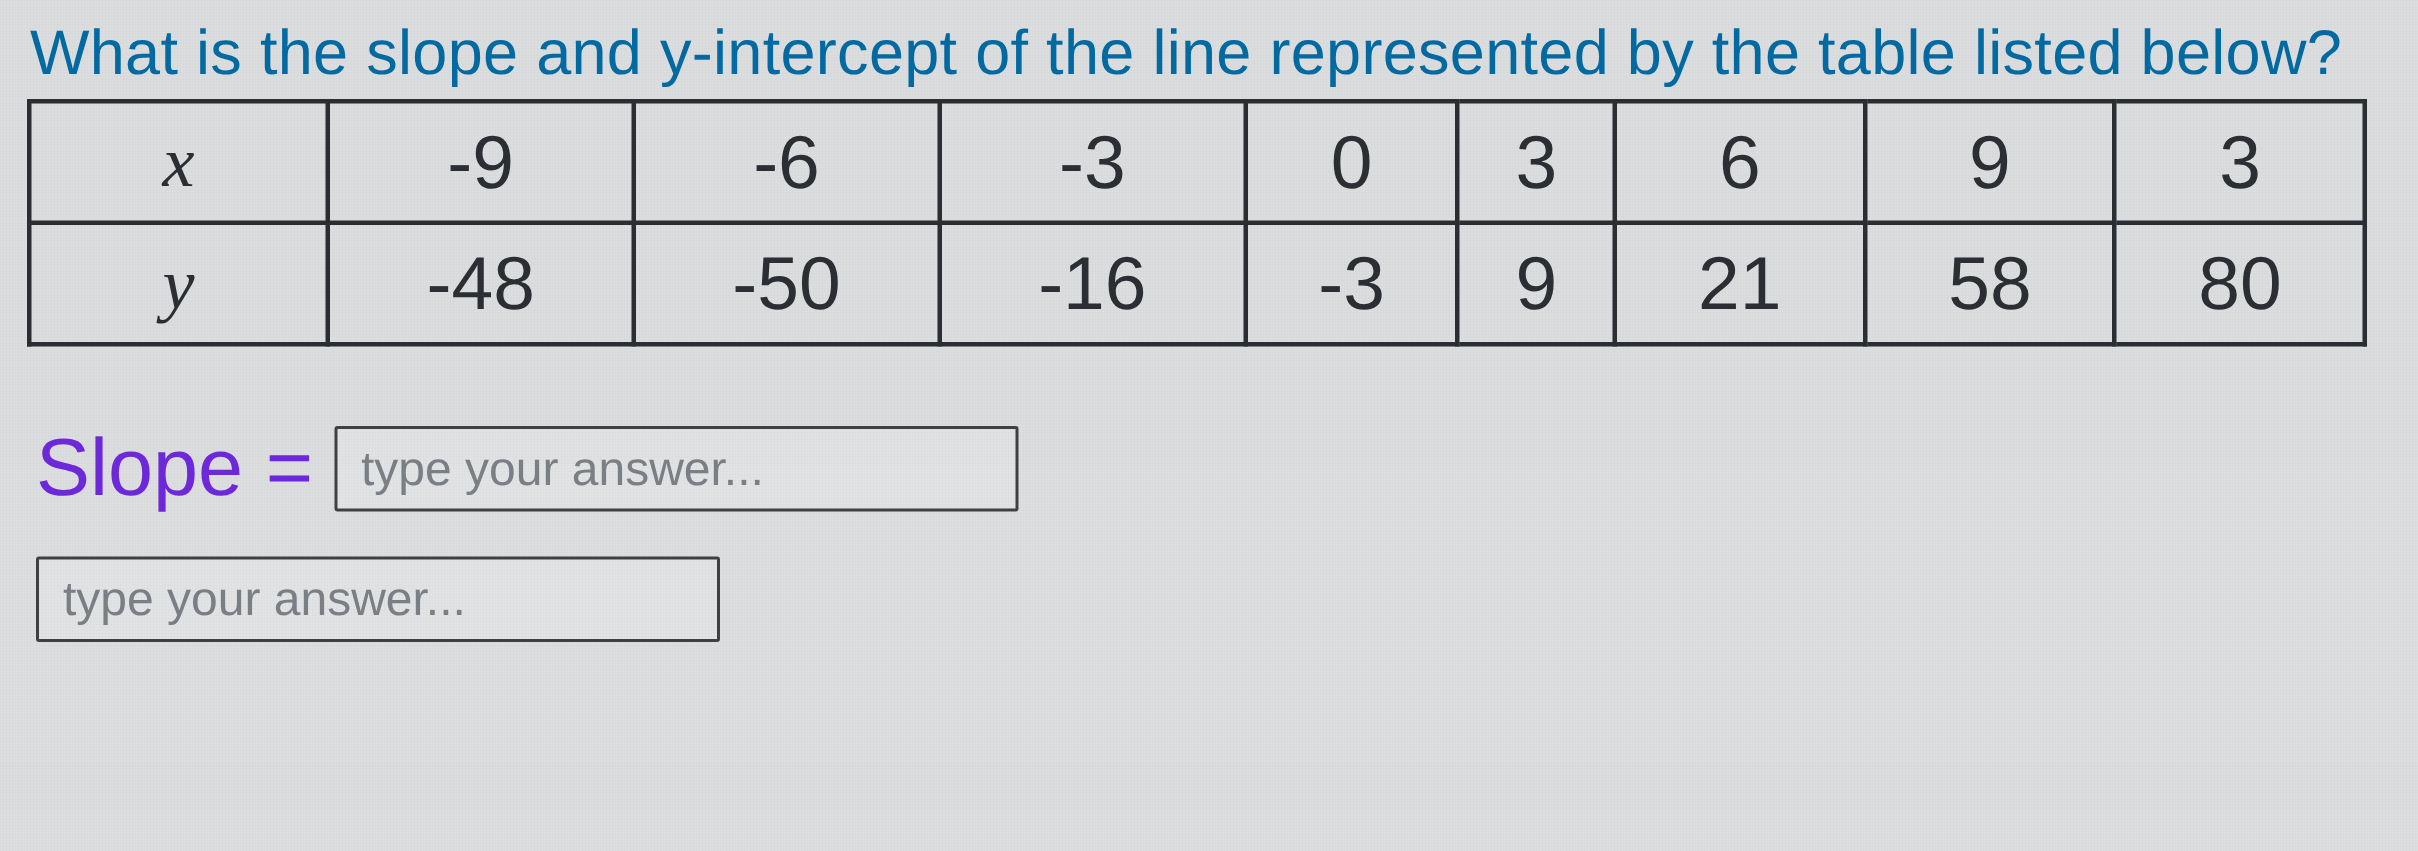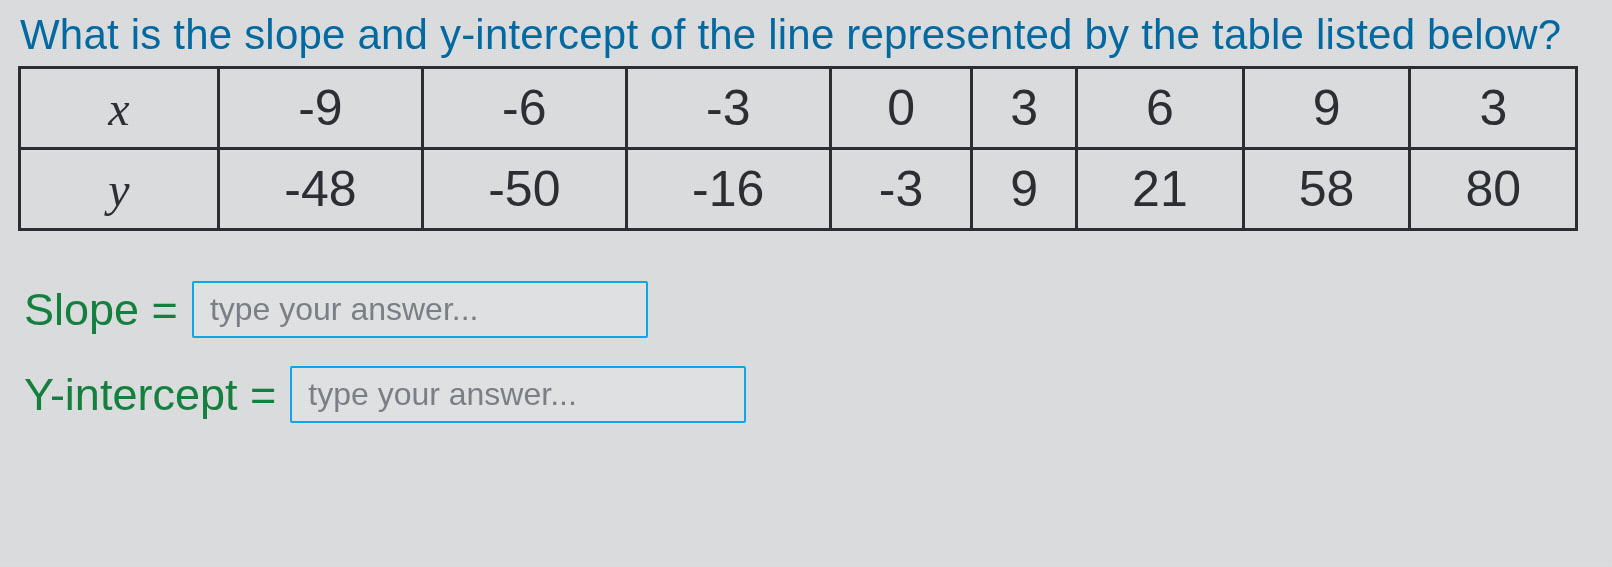--- a/index.html
+++ b/index.html
@@ -51,27 +51,27 @@
   .answers {
     margin-top: 26px;
     padding-left: 6px;
   }
   .answer-row {
     display: flex;
     align-items: center;
     margin-bottom: 28px;
   }
   .answer-label {
-    font-size: 45px;
-    color: #15803d;
+    font-size: 54px;
+    color: #6d28d9;
     margin-right: 14px;
     white-space: nowrap;
   }
   .answer-input {
-    border: 2px solid #0ea5e9;
+    border: 2px solid #404040;
     background: rgba(255,255,255,0.15);
     font-size: 32px;
     color: #7a7f85;
     padding: 8px 16px;
     min-width: 360px;
     font-family: "Segoe UI", Arial, sans-serif;
     outline: none;
     border-radius: 2px;
   }
   .answer-input::placeholder {
@@ -111,17 +111,16 @@
     </tr>
   </tbody>
     </table>
 
   <div class="answers">
     <div class="answer-row">
       <span class="answer-label">Slope =</span>
       <input class="answer-input" type="text" placeholder="type your answer..." style="">
     </div>
     <div class="answer-row">
-      <span class="answer-label">Y-intercept =</span>
       <input class="answer-input" type="text" placeholder="type your answer..." style="">
     </div>
   </div>
 </div>
 
 </body></html>

